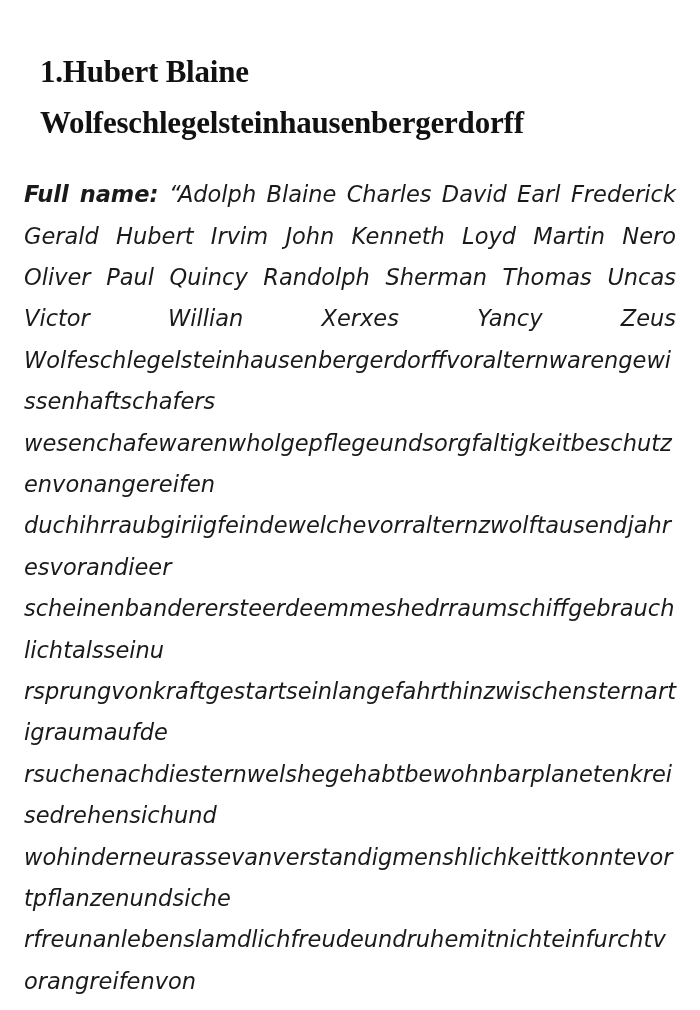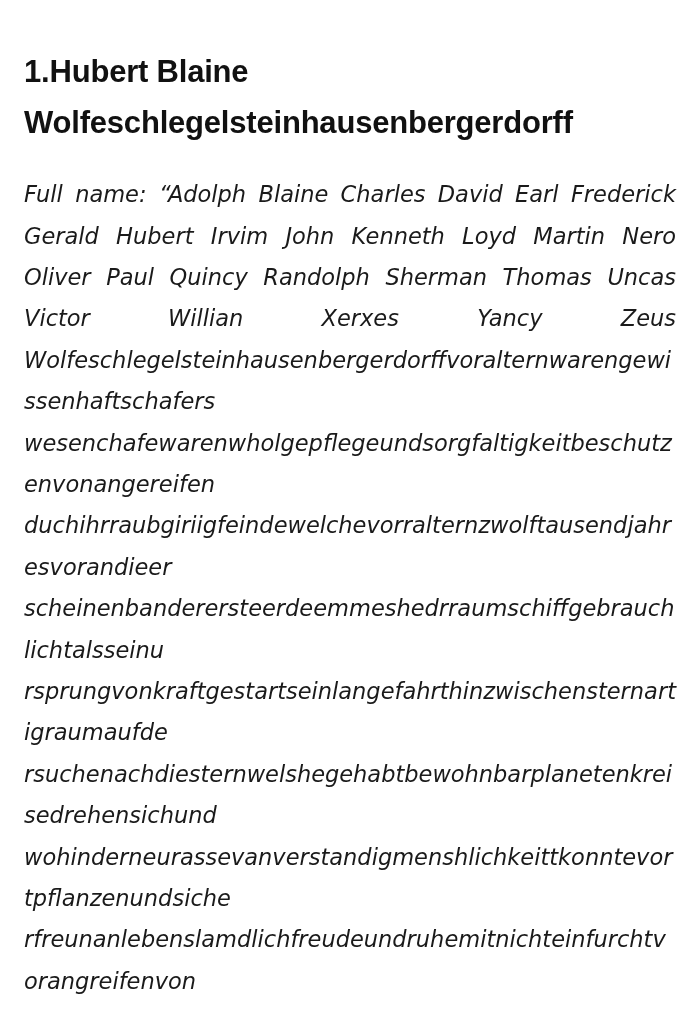--- a/index.html
+++ b/index.html
@@ -15,45 +15,45 @@
     -webkit-font-smoothing: antialiased;
   }
   .page {
     box-sizing: border-box;
     width: 700px;
     height: 1010px;
     padding: 46px 24px 0 24px;
     background: #ffffff;
   }
   .heading {
-    font-family: Liberation Sans, sans-serif;
+    font-family: Liberation Serif, serif;
     font-weight: bold;
     font-size: 31px;
     line-height: 1.65;
     letter-spacing: -0.2px;
     color: #111111;
-    margin: 0 0 26px 0;
+    margin: 0 0 26px 16px;
     word-break: break-word;
   }
   .heading .num {
     font-weight: bold;
   }
   .body-para {
     font-family: "DejaVu Sans", sans-serif;
     font-style: italic;
     font-size: 22.5px;
     line-height: 1.84;
     color: #1a1a1a;
     margin: 0;
     text-align: justify;
     word-break: break-word;
     hyphens: auto;
   }
   .label {
-    font-weight: normal;
+    font-weight: bold;
     font-style: italic;
   }
   .quote {
     font-style: italic;
   }
 </style>
 </head>
 <body>
 
 <div class="page">

